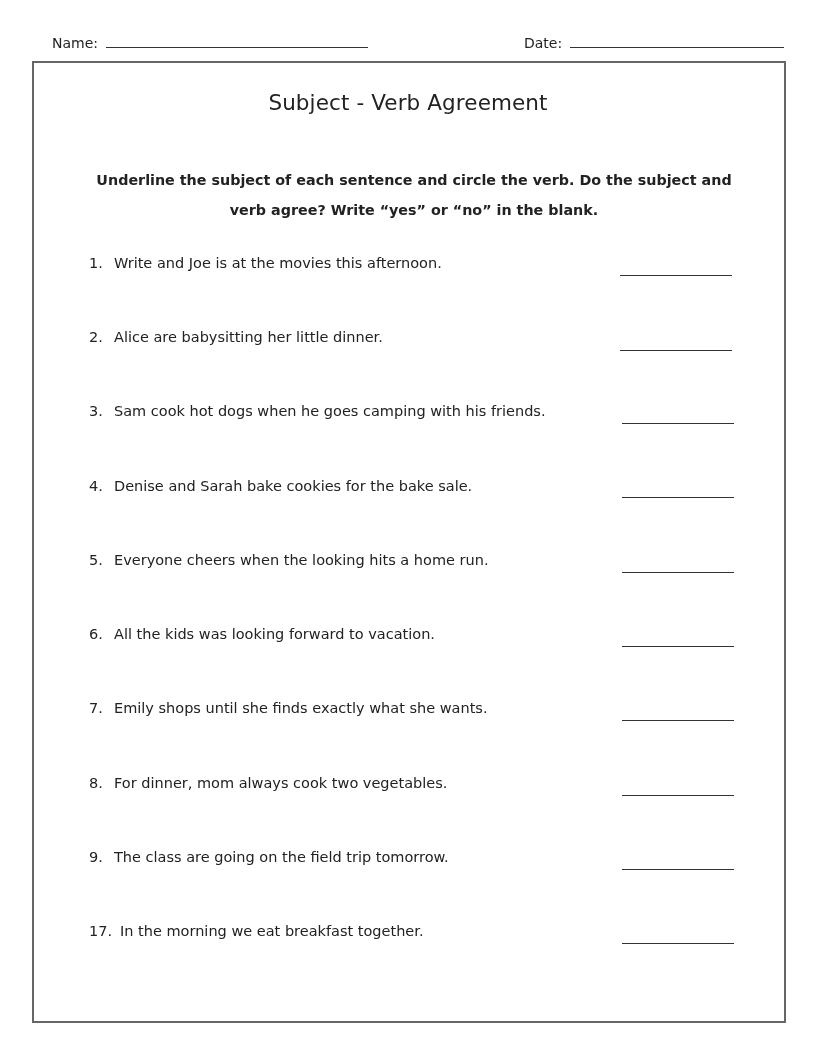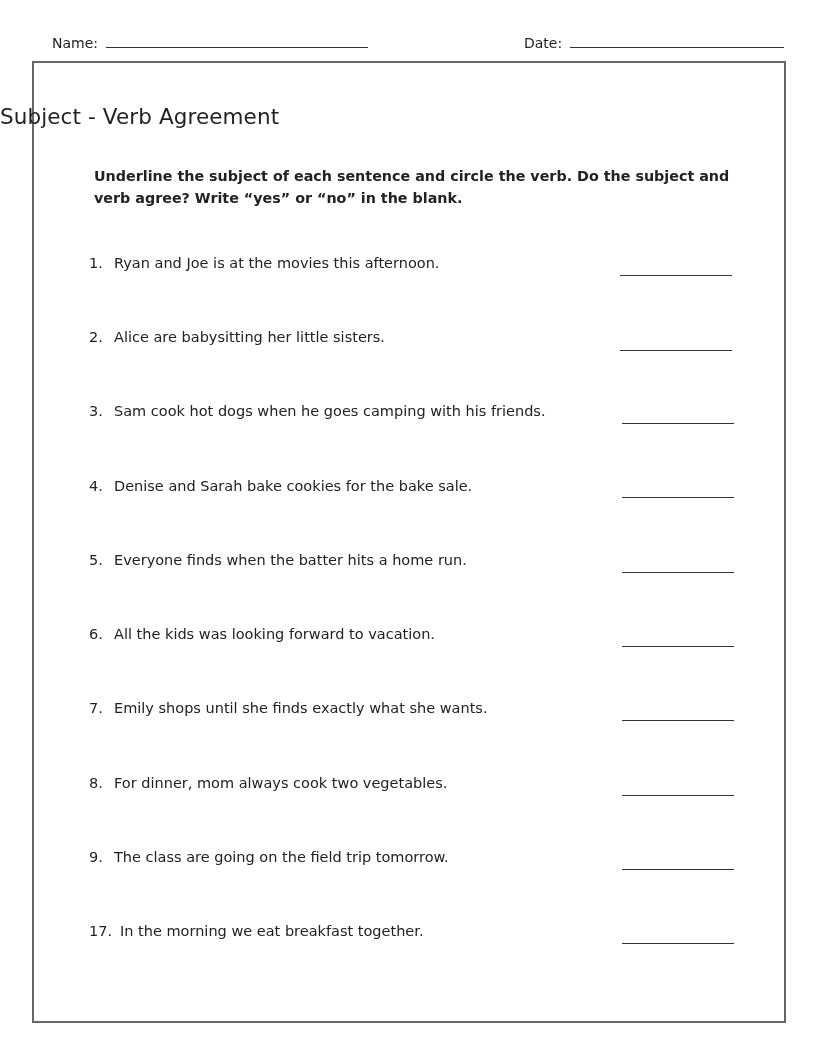--- a/index.html
+++ b/index.html
@@ -56,35 +56,35 @@
       height: 958px;
       border: 2px solid #666;
       border-top-width: 2px;
       box-sizing: content-box;
     }
     .title {
       position: absolute;
       top: 90px;
       left: 0;
       width: 816px;
-      text-align: left;
+      text-align: center;
       font-size: 21.5px;
       color: #222;
       letter-spacing: 0.1px;
-      margin-top: 14px;
     }
     .instructions {
       position: absolute;
       top: 165px;
       left: 94px;
       width: 640px;
       font-size: 14.3px;
       font-weight: bold;
-      line-height: 22px;
+      line-height: 30px;
       color: #222;
+      text-align: center;
     }
     .question {
       position: absolute;
       left: 89px;
       width: 650px;
       height: 24px;
     }
     .q-num {
       position: absolute;
       left: 0;
@@ -128,45 +128,45 @@
 </div>
 
 <div class="frame"></div>
 
 <div class="title">Subject - Verb Agreement</div>
 
 <div class="instructions">Underline the subject of each sentence and circle the verb.  Do the subject and verb agree?  Write “yes” or “no” in the blank.</div>
 
 <div class="question" style="top:255px;">
   <span class="q-num">1.</span>
-  <span class="q-text">Ryan and Joe is at the movies this afternoon.</span>
+  <span class="q-text">Write and Joe is at the movies this afternoon.</span>
 </div>
 <div class="answer-blank" style="left:620px; top:275px;"></div>
 
 <div class="question" style="top:329px;">
   <span class="q-num">2.</span>
-  <span class="q-text">Alice are babysitting her little sisters.</span>
+  <span class="q-text">Alice are babysitting her little dinner.</span>
 </div>
 <div class="answer-blank" style="left:620px; top:350px;"></div>
 
 <div class="question" style="top:403px;">
   <span class="q-num">3.</span>
   <span class="q-text">Sam cook hot dogs when he goes camping with his friends.</span>
 </div>
 <div class="answer-blank" style="left:622px; top:423px;"></div>
 
 <div class="question" style="top:478px;">
   <span class="q-num">4.</span>
   <span class="q-text">Denise and Sarah bake cookies for the bake sale.</span>
 </div>
 <div class="answer-blank" style="left:622px; top:497px;"></div>
 
 <div class="question" style="top:552px;">
   <span class="q-num">5.</span>
-  <span class="q-text">Everyone finds when the batter hits a home run.</span>
+  <span class="q-text">Everyone cheers when the looking hits a home run.</span>
 </div>
 <div class="answer-blank" style="left:622px; top:572px;"></div>
 
 <div class="question" style="top:626px;">
   <span class="q-num">6.</span>
   <span class="q-text">All the kids was looking forward to vacation.</span>
 </div>
 <div class="answer-blank" style="left:622px; top:646px;"></div>
 
 <div class="question" style="top:700px;">

